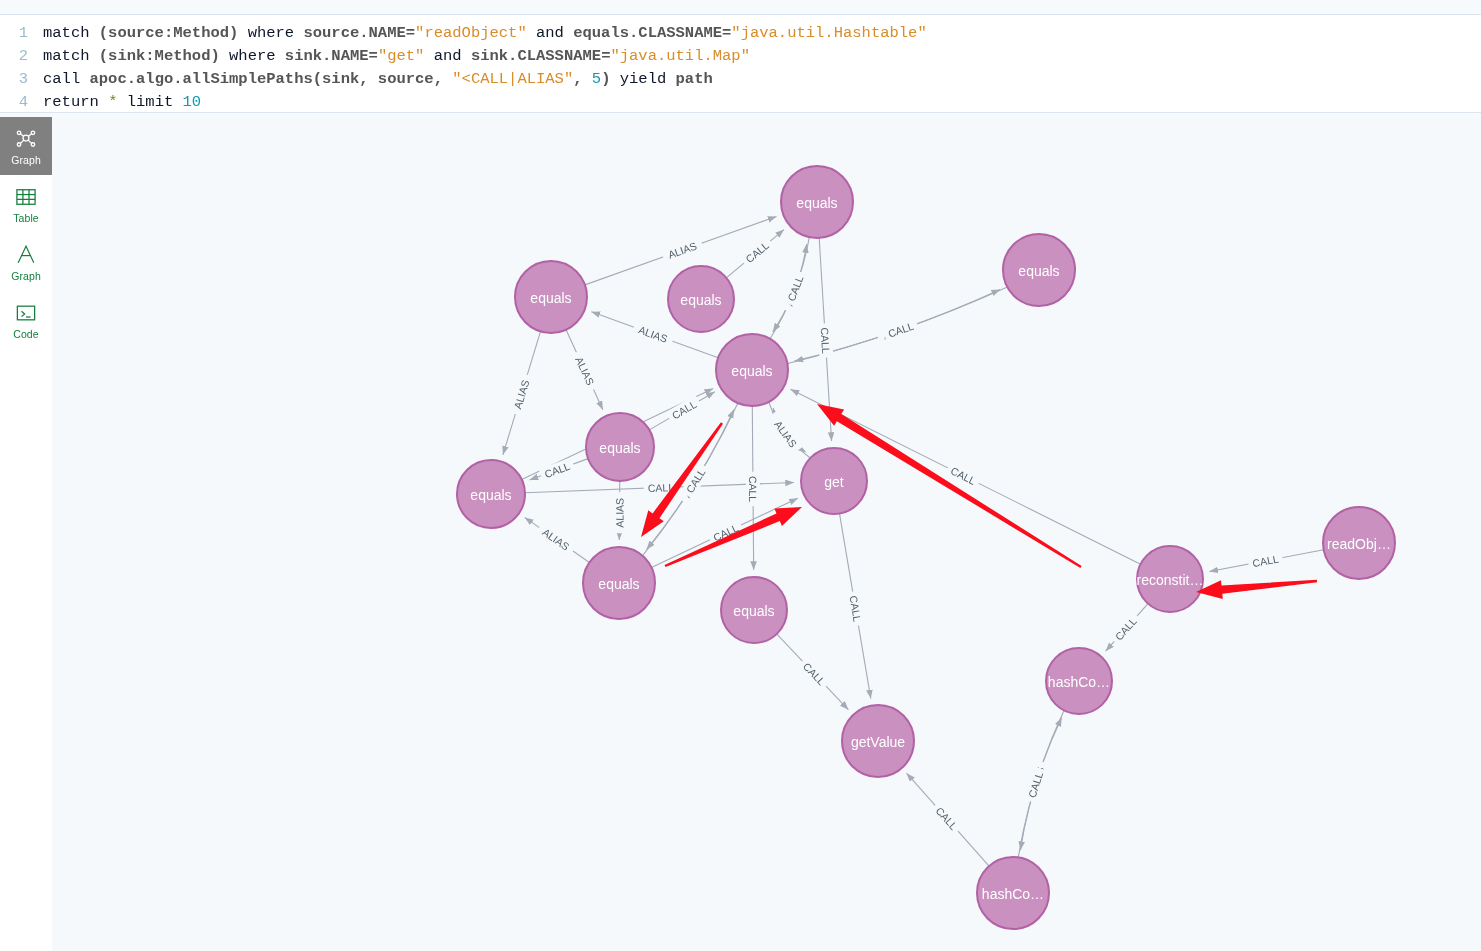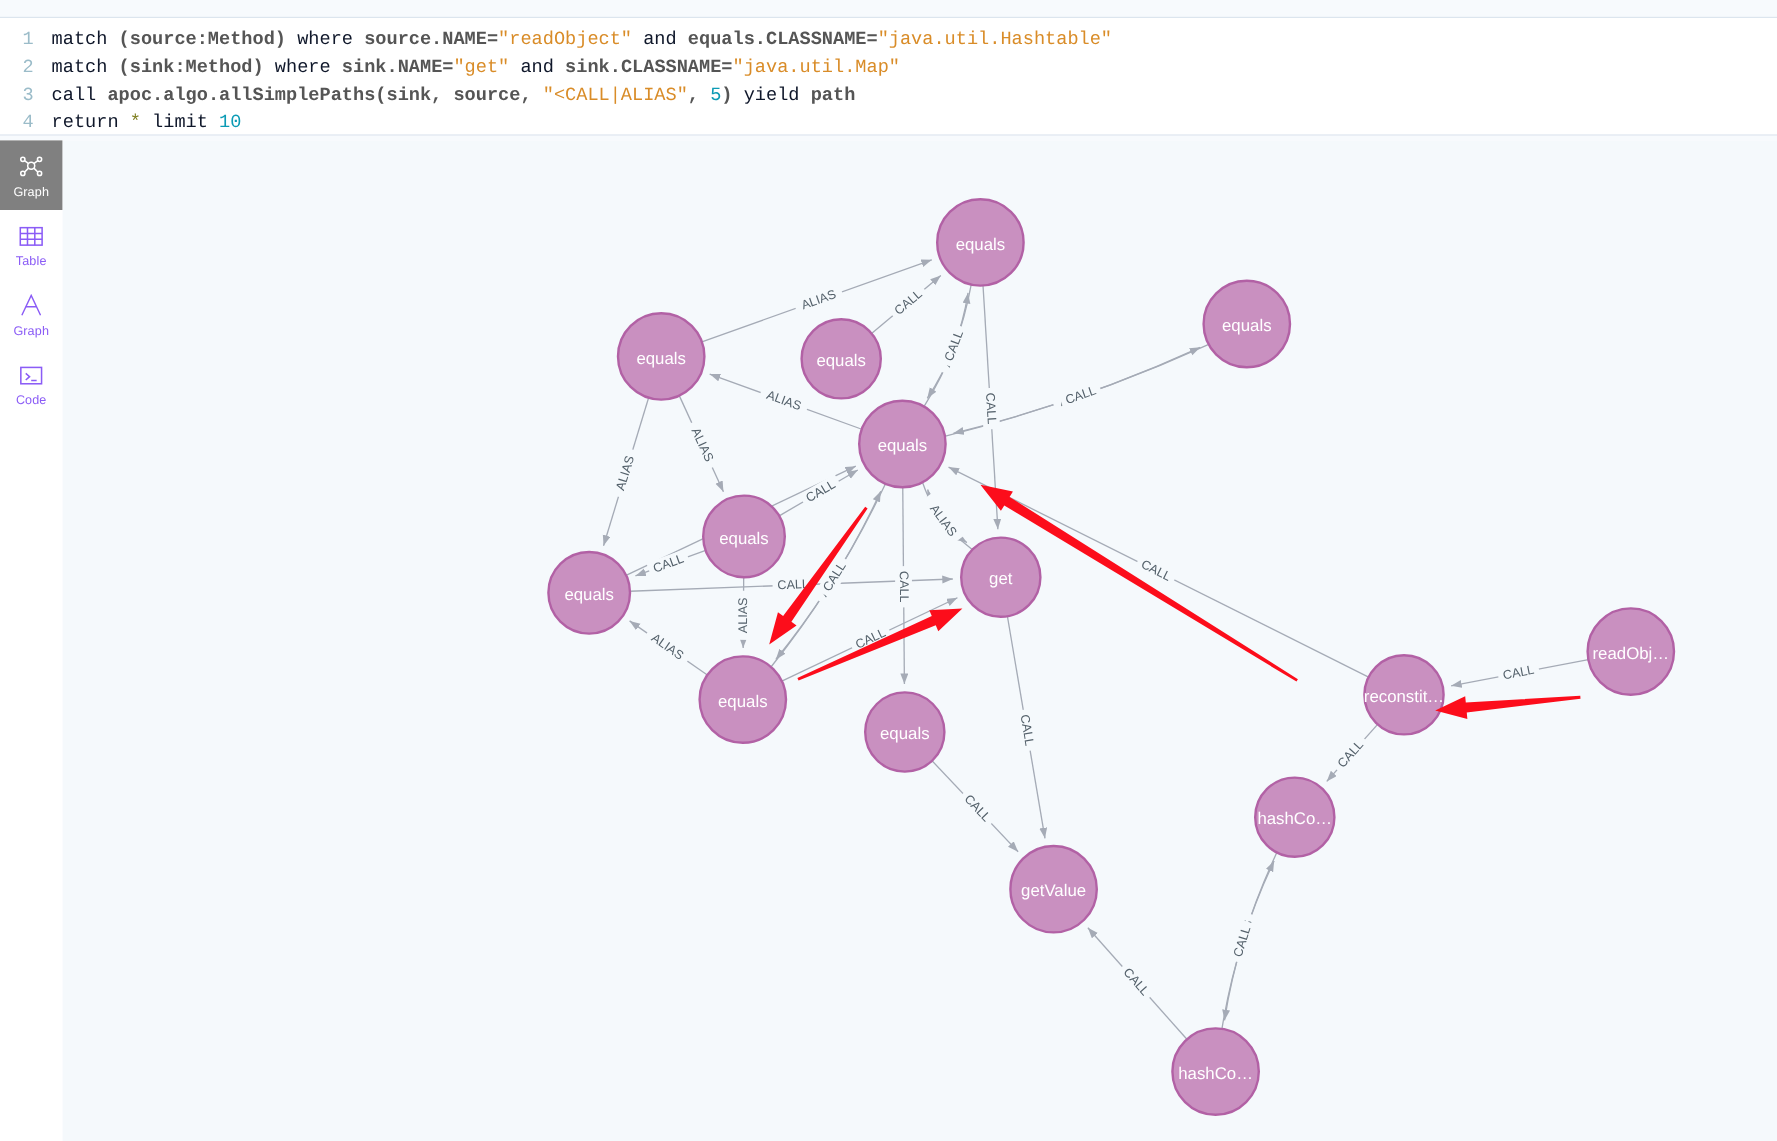--- a/index.html
+++ b/index.html
@@ -67,21 +67,21 @@
     background: #ffffff;
     z-index: 6;
   }
   .rail-item {
     width: 52px;
     height: 58px;
     display: flex;
     flex-direction: column;
     align-items: center;
     justify-content: center;
-    color: #8b5cf6;
+    color: #15803d;
     cursor: pointer;
     user-select: none;
   }
   .rail-item.active {
     background: #808080;
     color: #ffffff;
     align-items: center;
   }
   .rail-item .rail-icon {
     height: 24px;

